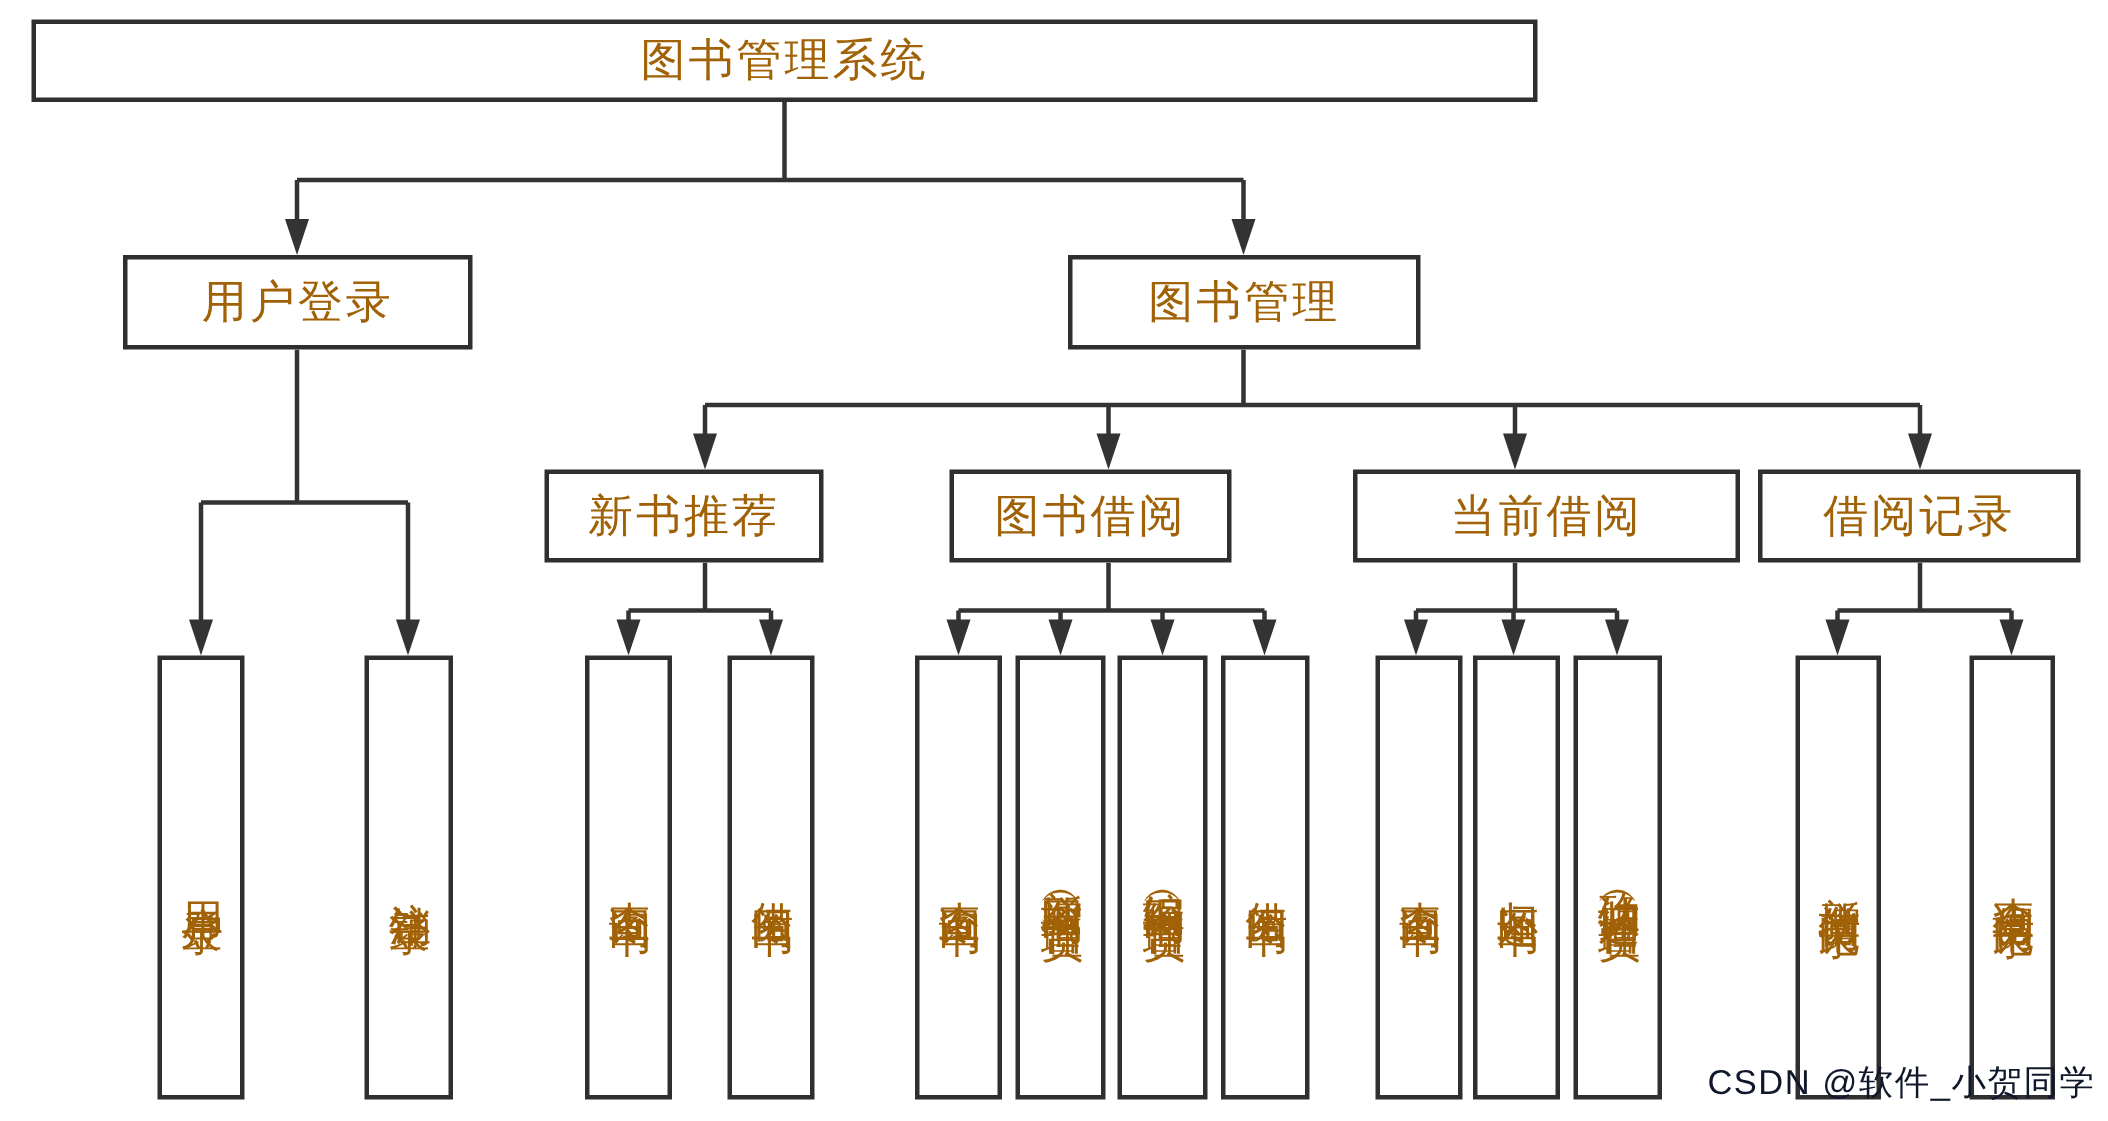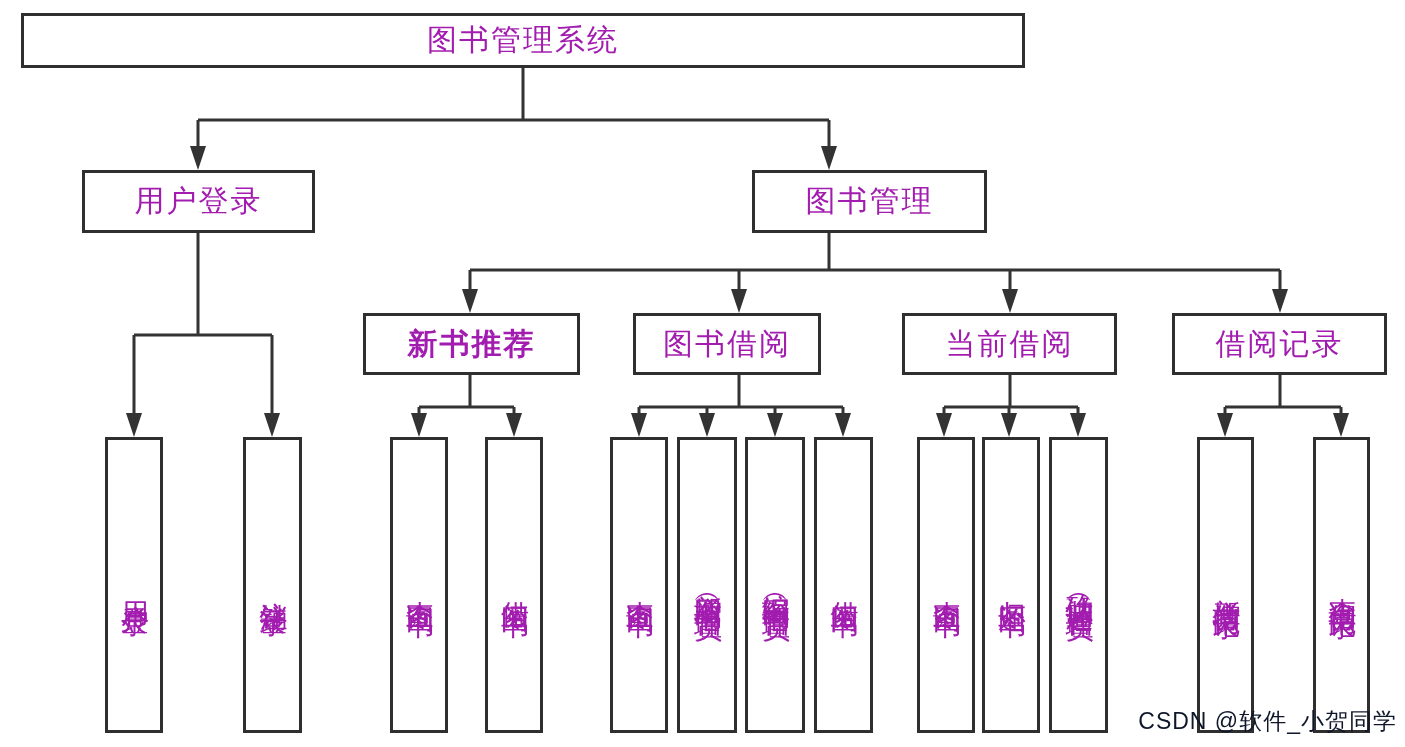--- a/index.html
+++ b/index.html
@@ -18,21 +18,21 @@
     z-index: 1;
   }
   .node {
     position: absolute;
     box-sizing: border-box;
     border: 3px solid #2f2f2f;
     background: #ffffff;
     display: flex;
     align-items: center;
     justify-content: center;
-    color: #a21caf;
+    color: #a16207;
     z-index: 2;
   }
   .node .htext {
     font-size: 30px;
     letter-spacing: 2px;
     white-space: nowrap;
   }
   .node .vtext {
     writing-mode: vertical-rl;
     text-orientation: mixed;
@@ -96,31 +96,31 @@
     </g>
   </svg>
 
   <div class="node" style="left:21px; top:13px; width:1004px; height:55px;">
     <span class="htext">图书管理系统</span>
   </div>
 
   <div class="node" style="left:82px; top:170px; width:233px; height:63px;">
     <span class="htext">用户登录</span>
   </div>
-  <div class="node" style="left:752px; top:170px; width:235px; height:63px;">
+  <div class="node" style="left:712px; top:170px; width:235px; height:63px;">
     <span class="htext">图书管理</span>
   </div>
 
-  <div class="node" style="left:363px; top:313px; width:217px; height:62px;font-weight:bold;">
+  <div class="node" style="left:363px; top:313px; width:186px; height:62px;">
     <span class="htext">新书推荐</span>
   </div>
   <div class="node" style="left:633px; top:313px; width:188px; height:62px;">
     <span class="htext">图书借阅</span>
   </div>
-  <div class="node" style="left:902px; top:313px; width:215px; height:62px;">
+  <div class="node" style="left:902px; top:313px; width:258px; height:62px;">
     <span class="htext">当前借阅</span>
   </div>
   <div class="node" style="left:1172px; top:313px; width:215px; height:62px;">
     <span class="htext">借阅记录</span>
   </div>
 
   <div class="node" style="left:105px; top:437px; width:58px; height:296px;">
     <span class="vtext">用户登录</span>
   </div>
   <div class="node" style="left:243px; top:437px; width:59px; height:296px;">

